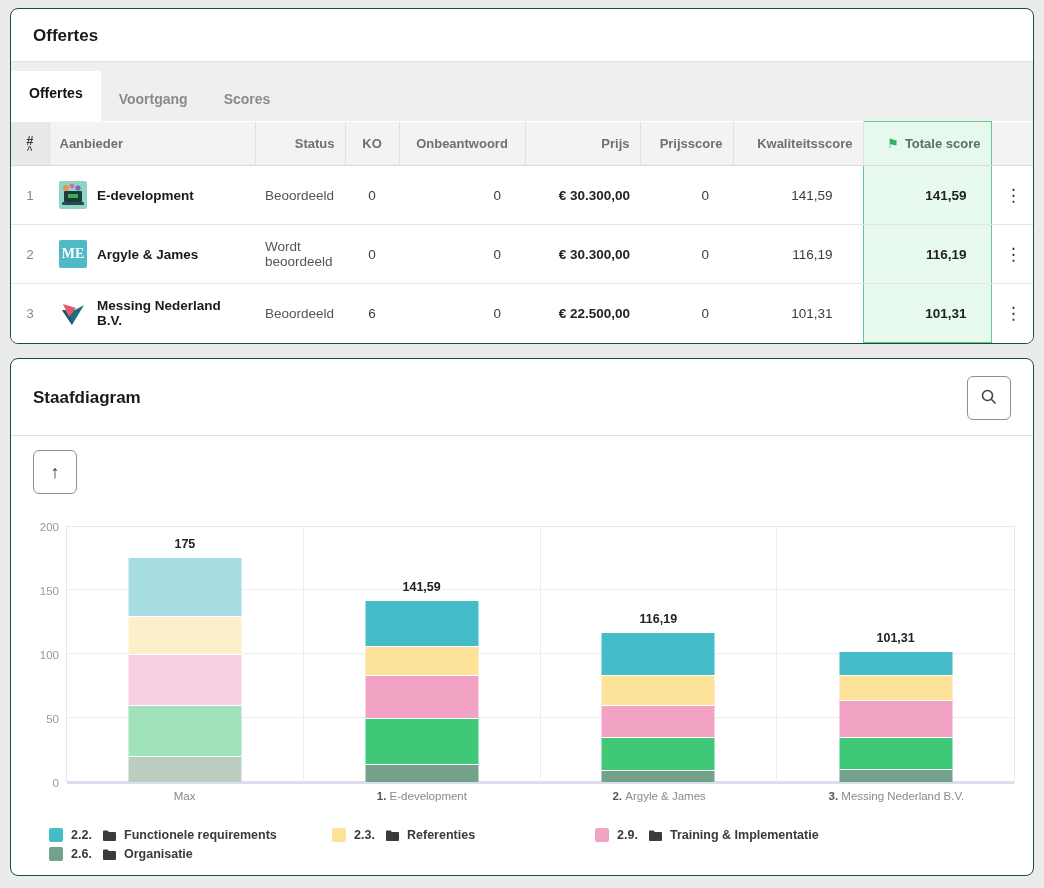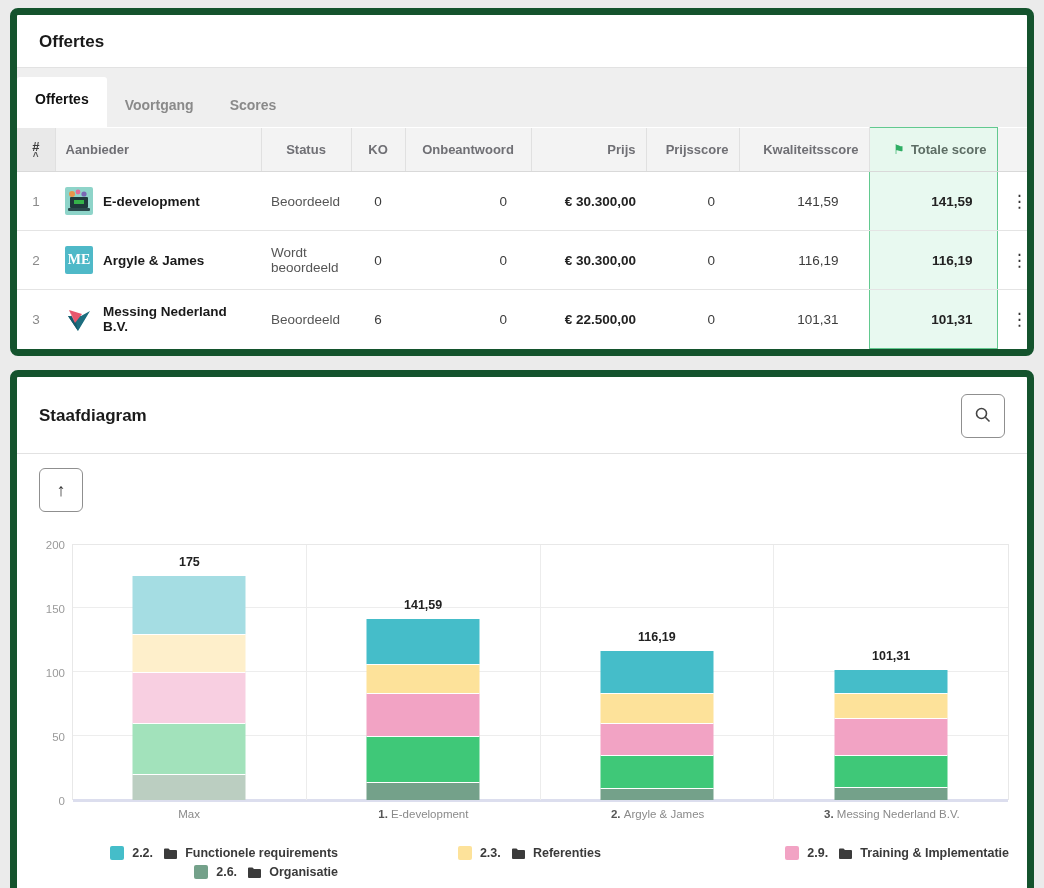--- a/index.html
+++ b/index.html
@@ -1,18 +1,18 @@
 <!DOCTYPE html>
 <html><head>
 <meta charset="utf-8">
 <style>
   * { box-sizing: border-box; margin: 0; padding: 0; }
   html,body { width:1044px; height:888px; background:#ebebeb; font-family:"Liberation Sans","DejaVu Sans",sans-serif; overflow:hidden; }
 
-  .card { background:#fff; border:7px solid #14532d; border-radius:8px; margin:0 10px; overflow:hidden; }
+  .card { background:#fff; border:1px solid #14532d; border-radius:8px; margin:0 10px; overflow:hidden; }
   #offers-card { margin-top:8px; }
   #chart-card { margin-top:14px; }
 
   .card-title-row { display:flex; align-items:center; justify-content:space-between; padding:17px 22px 15px 22px; }
   .card-title { font-size:17px; font-weight:bold; color:#1a1a1a; }
 
   
   .tab-strip { background:#efefef; border-top:1px solid #e2e2e2; display:flex; align-items:flex-end; height:60px; padding-left:0; }
   .tab { padding:14px 18px; font-size:14px; font-weight:bold; color:#8a8a8a; cursor:pointer; }
   .tab.active { background:#fff; color:#111; height:50px; border-radius:3px 3px 0 0; }
@@ -60,21 +60,21 @@
   .seg { width:100%; }
   .seg + .seg { border-top:1px solid #fff; }
   .bar-total { position:absolute; left:50%; transform:translateX(-50%); font-size:12.5px; font-weight:bold; color:#222; white-space:nowrap; }
   .x-labels { display:flex; margin:8px 18px 0 55px; }
   .x-label { flex:1; text-align:center; font-size:11.5px; color:#8a8a8a; }
   .x-label b { color:#555; }
 
   .legend { margin:26px 18px 14px 38px; }
   .legend-title { font-size:13px; font-weight:bold; color:#2b2b2b; margin-bottom:7px; }
   .legend-grid { display:grid; grid-template-columns: 283px 263px 1fr; row-gap:5px; }
-  .legend-item { display:flex; align-items:center; gap:8px; font-size:12.5px; font-weight:bold; color:#3a3a3a;justify-content:flex-end; }
+  .legend-item { display:flex; align-items:center; gap:8px; font-size:12.5px; font-weight:bold; color:#3a3a3a; }
   .swatch { width:14px; height:14px; border-radius:2px; flex:0 0 14px; }
   .legend-num { min-width:24px; }
   .folder-ic svg { display:block; }
 </style>
 </head>
 <body>
 
 <div class="card" id="offers-card">
   <div class="card-title-row">
     <div class="card-title">Offertes</div>
@@ -99,21 +99,21 @@
       <col style="width:128px">
         <col style="width:44px">
     </colgroup>
     <thead>
       <tr>
         <th class="rank-h">
           <span>#</span>
           <span class="rank-caret">^</span>
         </th>
         <th style="text-align:left">Aanbieder</th>
-        <th style="text-align:center">Status</th>
+        <th style="text-align:right">Status</th>
         <th class="al-c">KO</th>
         <th class="al-c">Onbeantwoord</th>
         <th class="al-r">Prijs</th>
         <th class="al-r">Prijsscore</th>
         <th class="al-r">Kwaliteitsscore</th>
         <th class="total-h al-r">
           <span class="flag-icon">⚑</span><span>Totale score</span>
         </th>
         <th></th>
       </tr>

